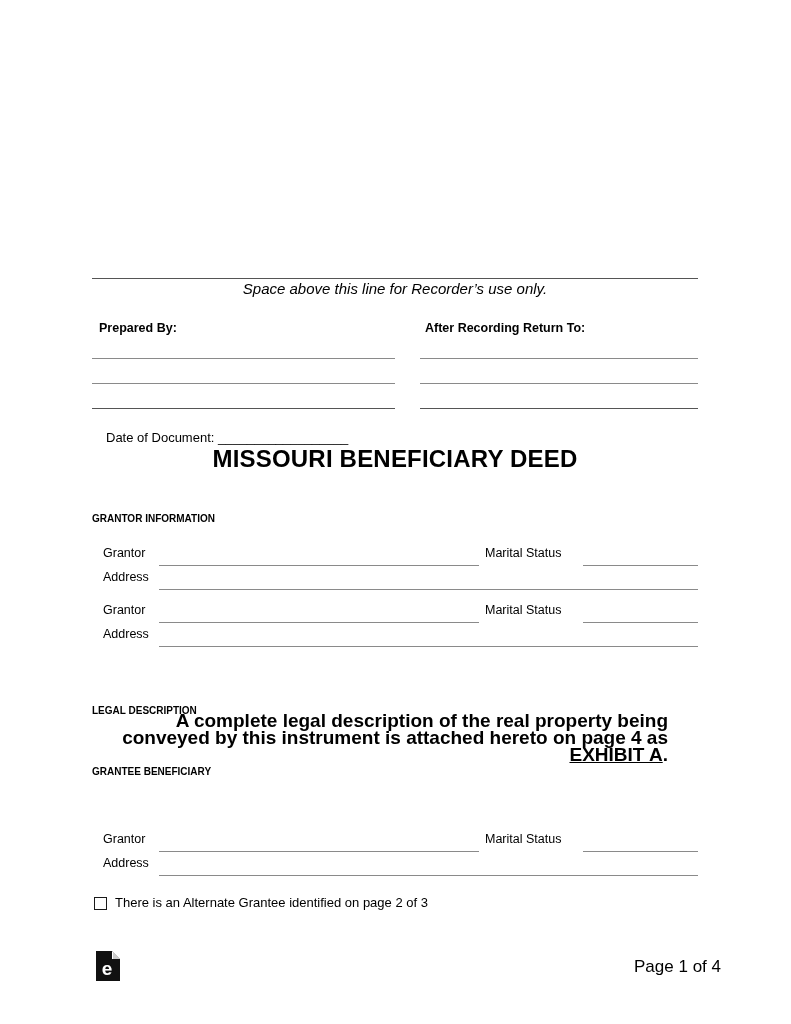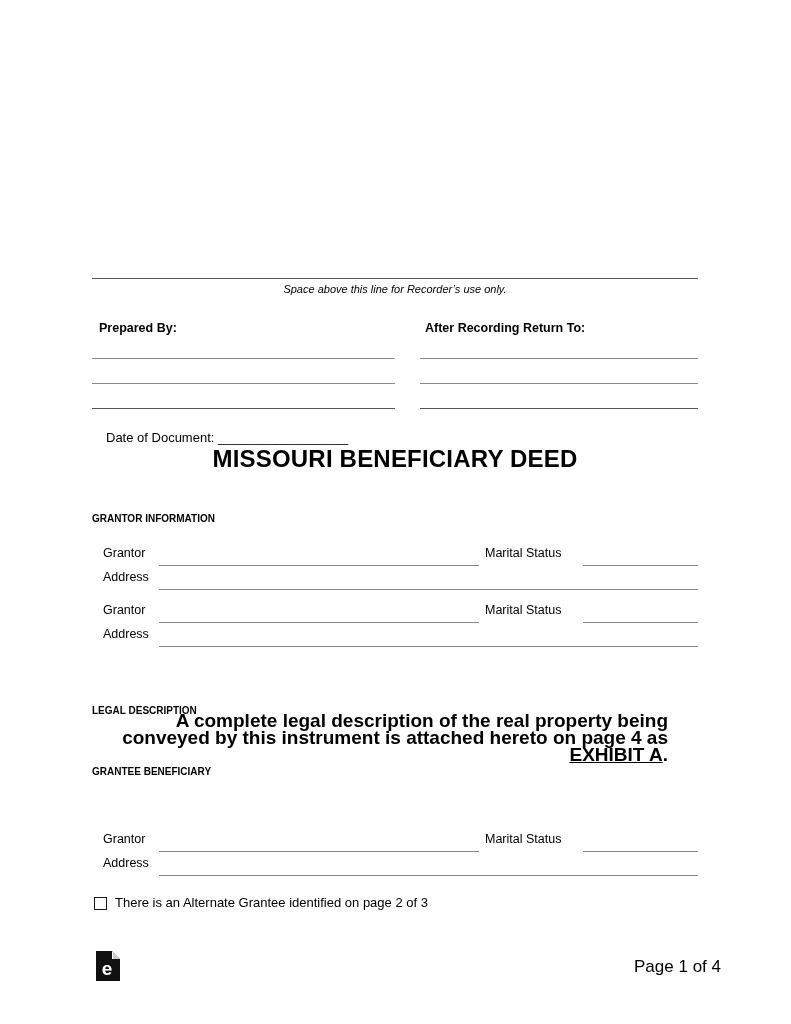--- a/index.html
+++ b/index.html
@@ -27,21 +27,21 @@
     width: 606px;
     border-top: 1.3px solid #7a7a7a;
   }
   .recorder-note {
     position: absolute;
     left: 92px;
     top: 281px;
     width: 606px;
     text-align: center;
     font-style: italic;
-    font-size: 11px;
+    font-size: 15px;
     line-height: 16px;
   }
 
   
   .col-heading {
     position: absolute;
     font-weight: bold;
     font-size: 12.5px;
     line-height: 16px;
   }

